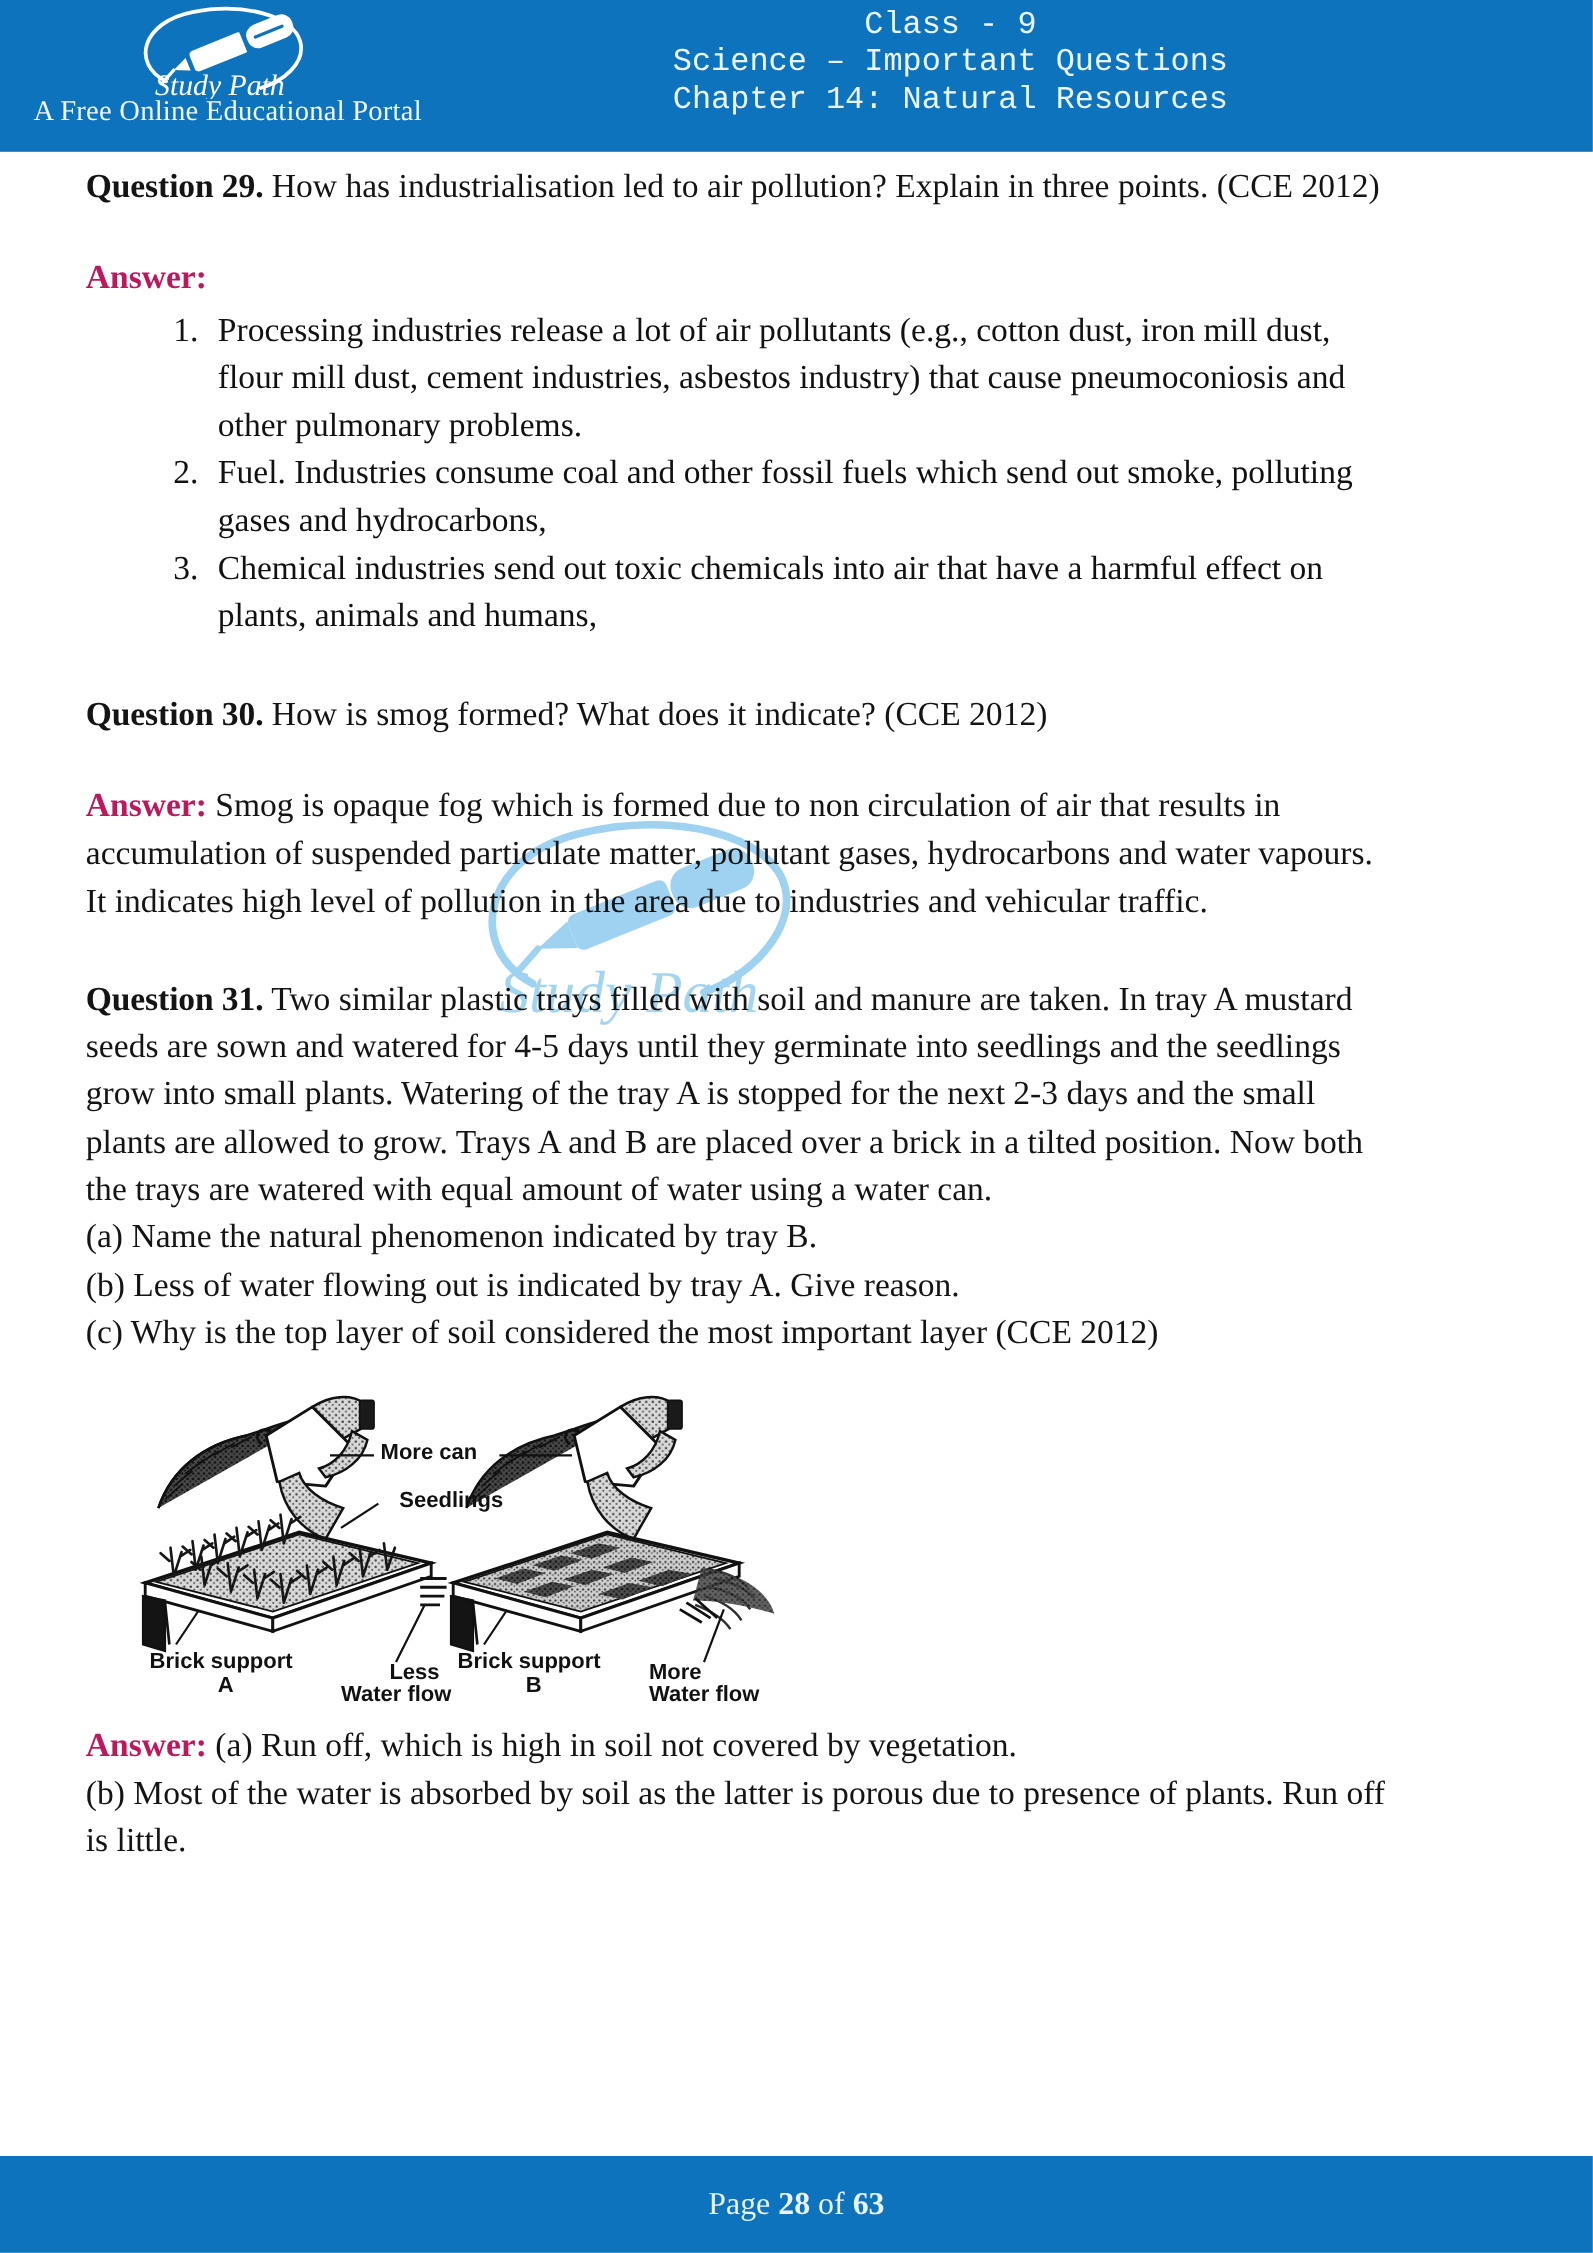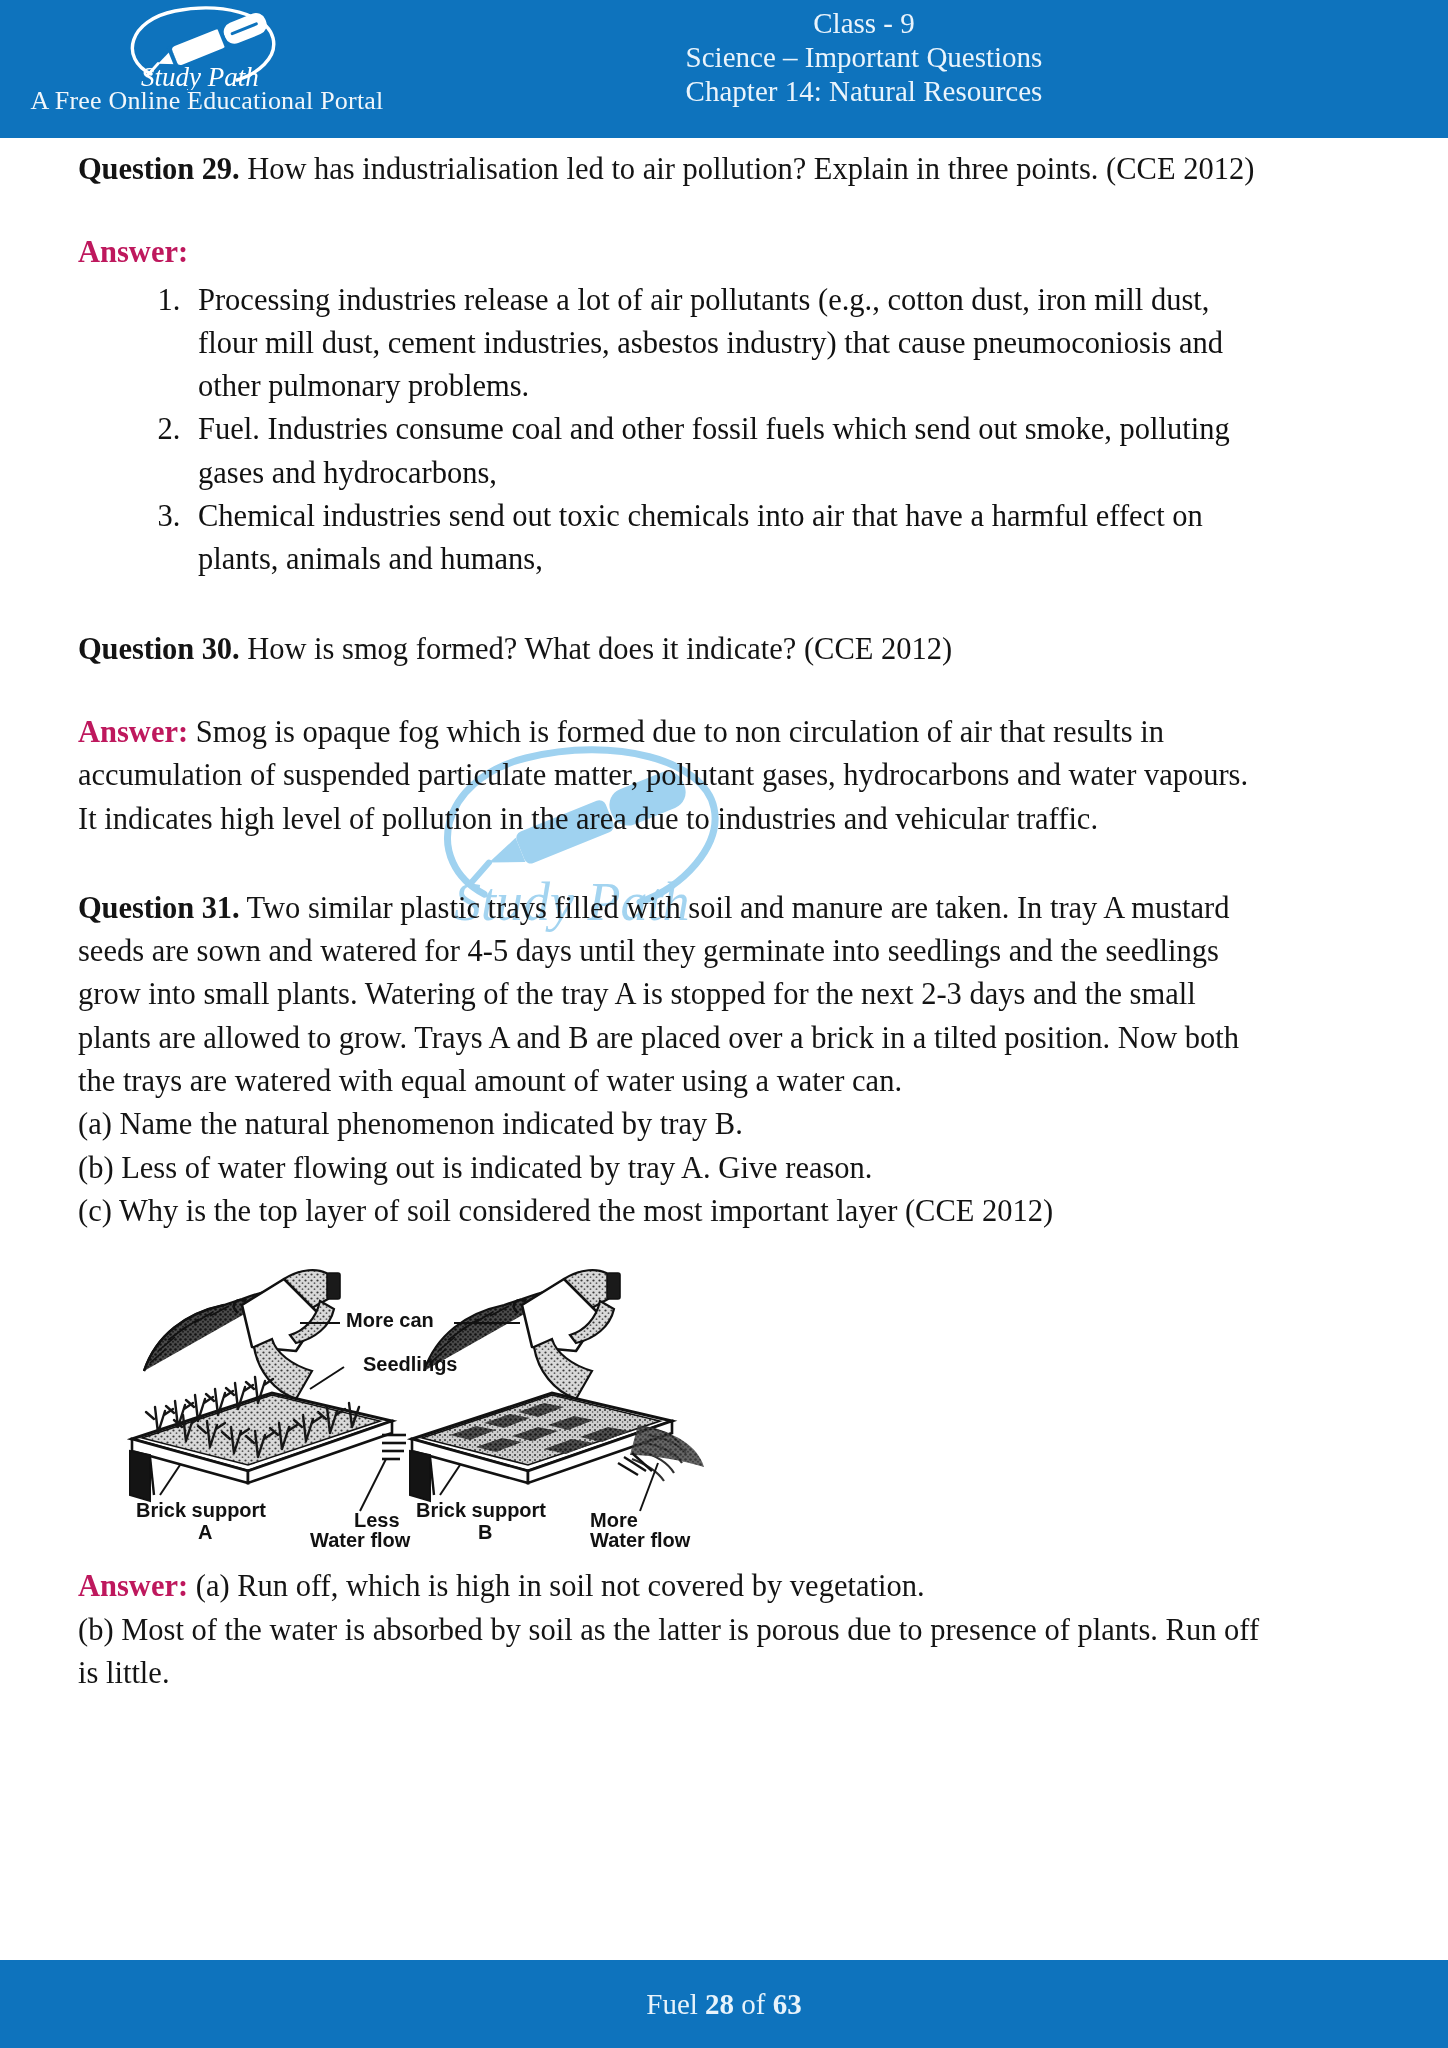--- a/index.html
+++ b/index.html
@@ -50,21 +50,21 @@
     flex: 1;
     text-align: center;
     padding-top: 6px;
     padding-right: 120px;
   }
   .header-titles .line {
     color: #EAF4FC;
     font-size: 29px;
     line-height: 1.18;
     white-space: nowrap;
-    font-family: Liberation Serif, serif;
+    font-family: Liberation Mono, monospace;
   }
   .header-titles .line.l1 { font-size: 29px; }
 
   
   .page {
     position: absolute;
     top: 138px; left: 0;
     width: 1328px;
     height: 1822px;
     padding: 10px 58px 0 78px;
@@ -359,14 +359,14 @@
     <div style="position:absolute;left:466px;top:286px;font-family:'Liberation Sans',sans-serif;font-size:20px;font-weight:600;color:#111;">Water flow</div>
   </div>
 
   <p class="para" style="margin-top:22px;"><span class="ans-label">Answer:</span><span> (a) Run off, which is high in soil not covered by vegetation.</span></p>
   <p class="para">(b) Most of the water is absorbed by soil as the latter is porous due to presence of plants. Run off is little.</p>
 
 </div>
 </div>
 
 <div class="footer">
-  <div class="footer-text"><span>Fuel </span><b>28</b><span> of </span><b>63</b></div>
+  <div class="footer-text"><span>Page </span><b>28</b><span> of </span><b>63</b></div>
 </div>
 
 </body></html>

